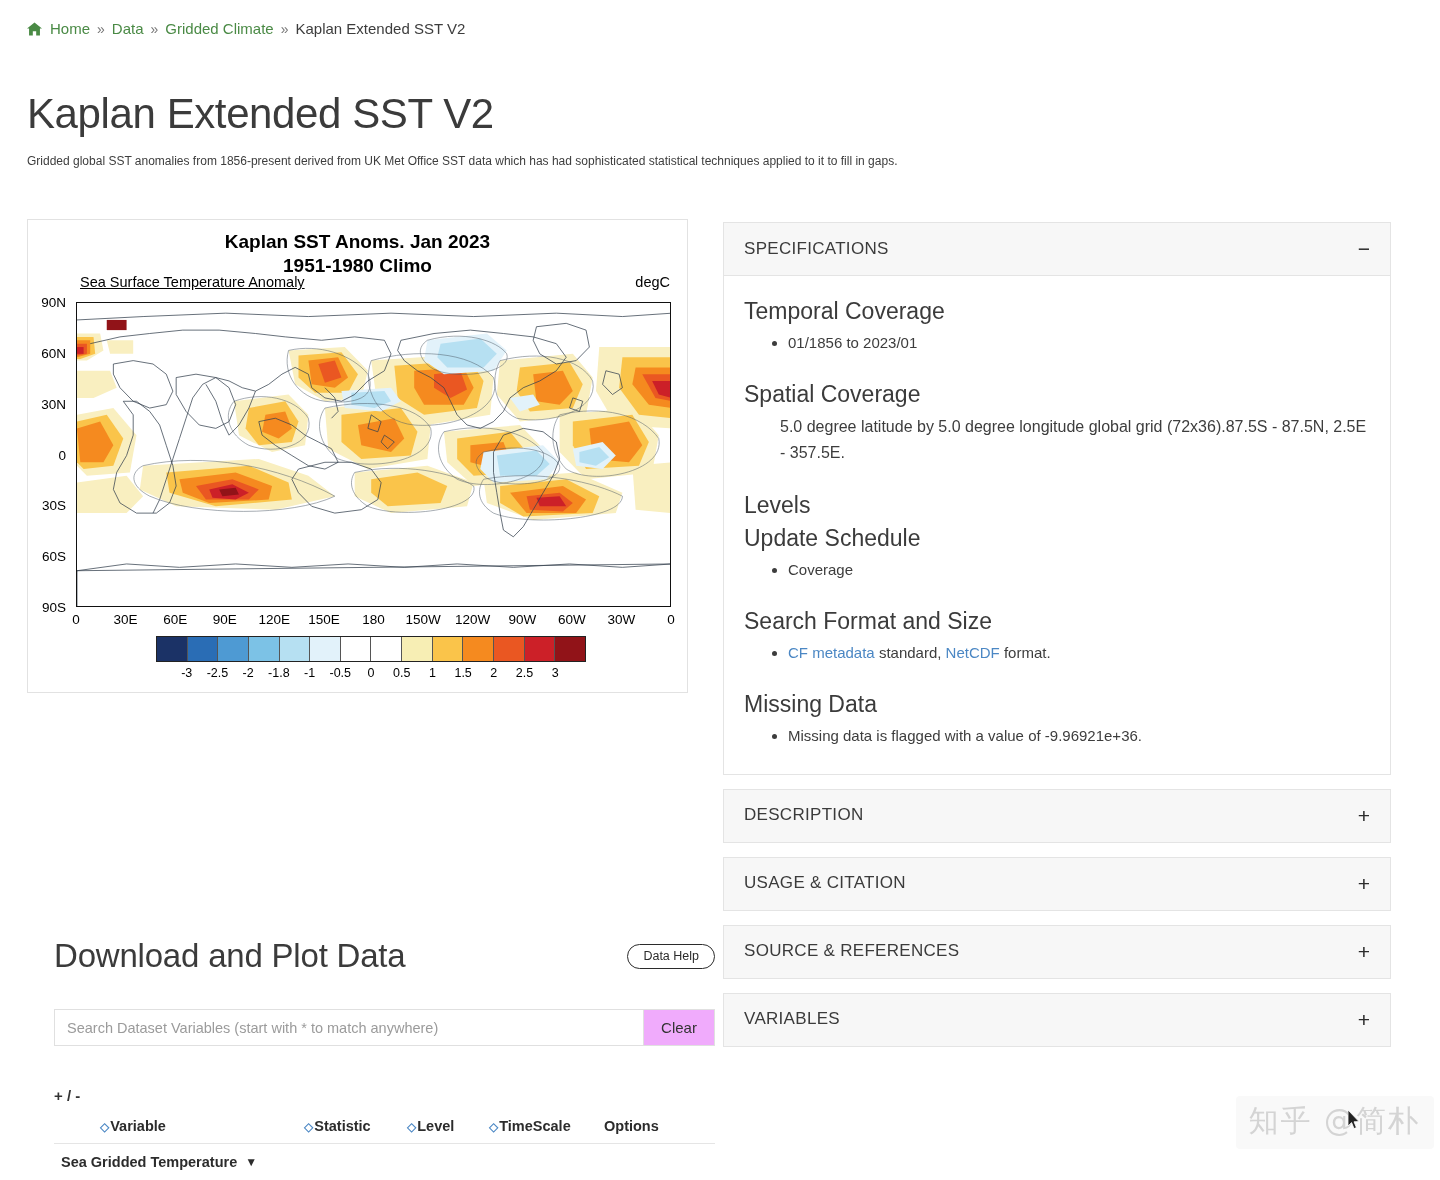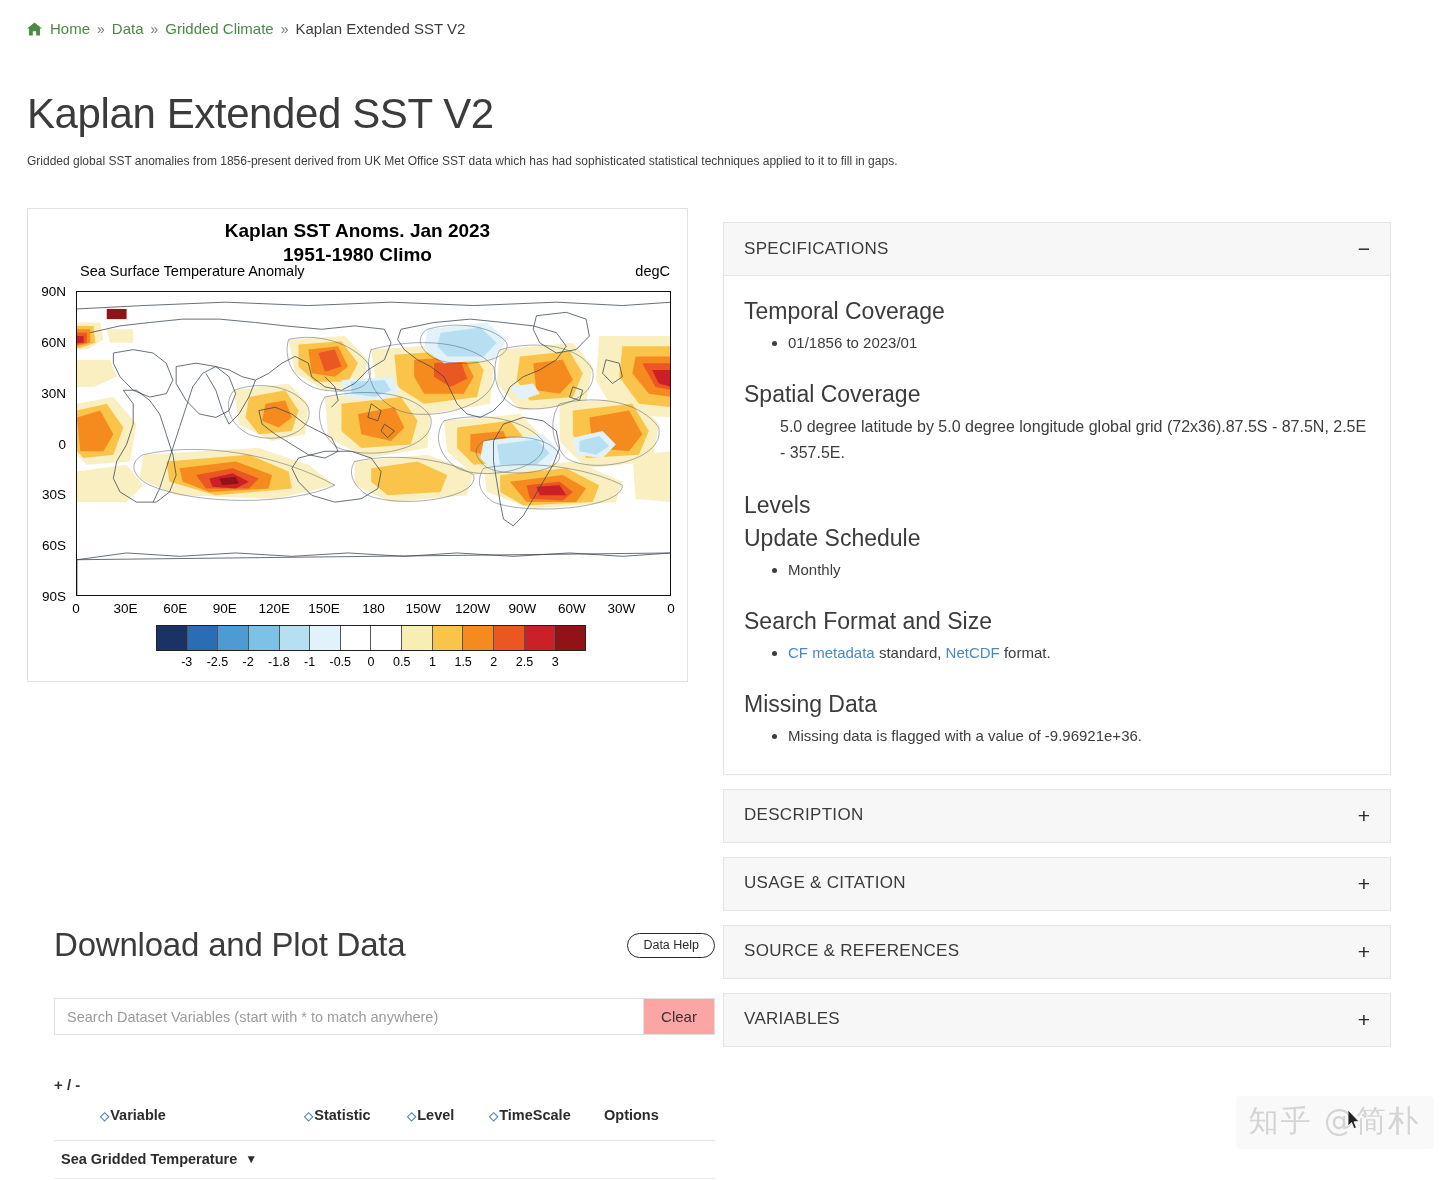--- a/index.html
+++ b/index.html
@@ -30,35 +30,35 @@
     position: absolute; left: 27px; top: 62px;
     font-size: 42px; font-weight: 300; color: #3b3b3b;
     letter-spacing: -0.4px; line-height: 1.15;
   }
   .page-desc {
     position: absolute; left: 27px; top: 140px; width: 1340px;
     font-size: 12px; line-height: 1.62; color: #3d3d3d;
   }
 
   
-  .left-col { position: absolute; left: 27px; top: 208px; width: 757px; }
+  .left-col { position: absolute; left: 27px; top: 219px; width: 757px; }
 
   .map-card {
     width: 661px; height: 474px;
     border: 1px solid #e2e2e2; background: #fff;
     position: relative; overflow: hidden;
   }
   .map-title {
     position: absolute; top: 10px; left: 0; width: 100%;
     text-align: center; font-weight: bold; font-size: 19px; color: #000;
     font-family: "Liberation Sans", sans-serif; line-height: 1.28;
   }
   .map-subhead-left {
     position: absolute; top: 54px; left: 52px;
-    font-size: 14.5px; color: #000;
+    font-size: 14.5px; color: #000; text-decoration: underline;
   }
   .map-subhead-right {
     position: absolute; top: 54px; right: 17px;
     font-size: 14.5px; color: #000;
   }
   .plot-frame {
     position: absolute; left: 48px; top: 82px; width: 595px; height: 305px;
     border: 1.3px solid #111; background: #fff; overflow: hidden;
   }
   .ylabels { position: absolute; left: 0px; top: 82px; width: 44px; height: 305px; }
@@ -98,34 +98,34 @@
     position: absolute; left: 27px; top: 790px;
     width: 661px; height: 37px; display: flex;
   }
   .search-input {
     flex: 1; border: 1px solid #e0e0e0; border-right: none;
     padding: 0 12px; font-size: 14.5px; color: #333;
     font-family: "Liberation Sans", sans-serif; outline: none; background: #fff;
   }
   .search-input::placeholder { color: #9b9b9b; }
   .clear-btn {
-    width: 72px; border: 1px solid #e0e0e0; background: #fca5a5;
+    width: 72px; border: 1px solid #e0e0e0; background: #f0abfc;
     font-size: 15px; color: #333; cursor: pointer;
     font-family: "Liberation Sans", sans-serif;
   }
 
   .plusminus {
     position: absolute; left: 27px; top: 868px;
     font-size: 15px; color: #333; font-weight: bold;
   }
 
   .tbl { position: absolute; left: 27px; top: 893px; width: 661px; font-size: 14.5px; }
   .tbl-head {
     display: flex; align-items: center; font-weight: bold; color: #2c2c2c;
-    border-bottom: 1px solid #e5e5e5; padding: 6px 0 17px;
+    border-bottom: 1px solid #e5e5e5; padding: 6px 0 9px;
   }
   .sorticon { color: #4b87c4; font-size: 12px; margin-right: 1px; }
   .c-var { width: 250px; padding-left: 46px; }
   .c-stat { width: 103px; }
   .c-lev { width: 82px; }
   .c-ts   { width: 115px; }
   .c-opt  { width: 65px; }
 
   .group-row {
     display: flex; align-items: center; font-weight: bold; color: #2c2c2c;
@@ -451,21 +451,21 @@
           <li>01/1856 to 2023/01</li>
         </ul>
 
         <div class="spec-h">Spatial Coverage</div>
         <div class="spec-block">5.0 degree latitude by 5.0 degree longitude global grid (72x36).87.5S - 87.5N, 2.5E - 357.5E.</div>
 
         <div class="spec-h">Levels</div>
 
         <div class="spec-h">Update Schedule</div>
         <ul>
-          <li>Monthly</li>
+          <li>Coverage</li>
         </ul>
 
         <div class="spec-h">Search Format and Size</div>
         <ul>
           <li><a href="#">CF metadata</a><span> standard, </span><a href="#">NetCDF</a><span> format.</span></li>
         </ul>
 
         <div class="spec-h">Missing Data</div>
         <ul class="spec-last">
           <li>Missing data is flagged with a value of -9.96921e+36.</li>

